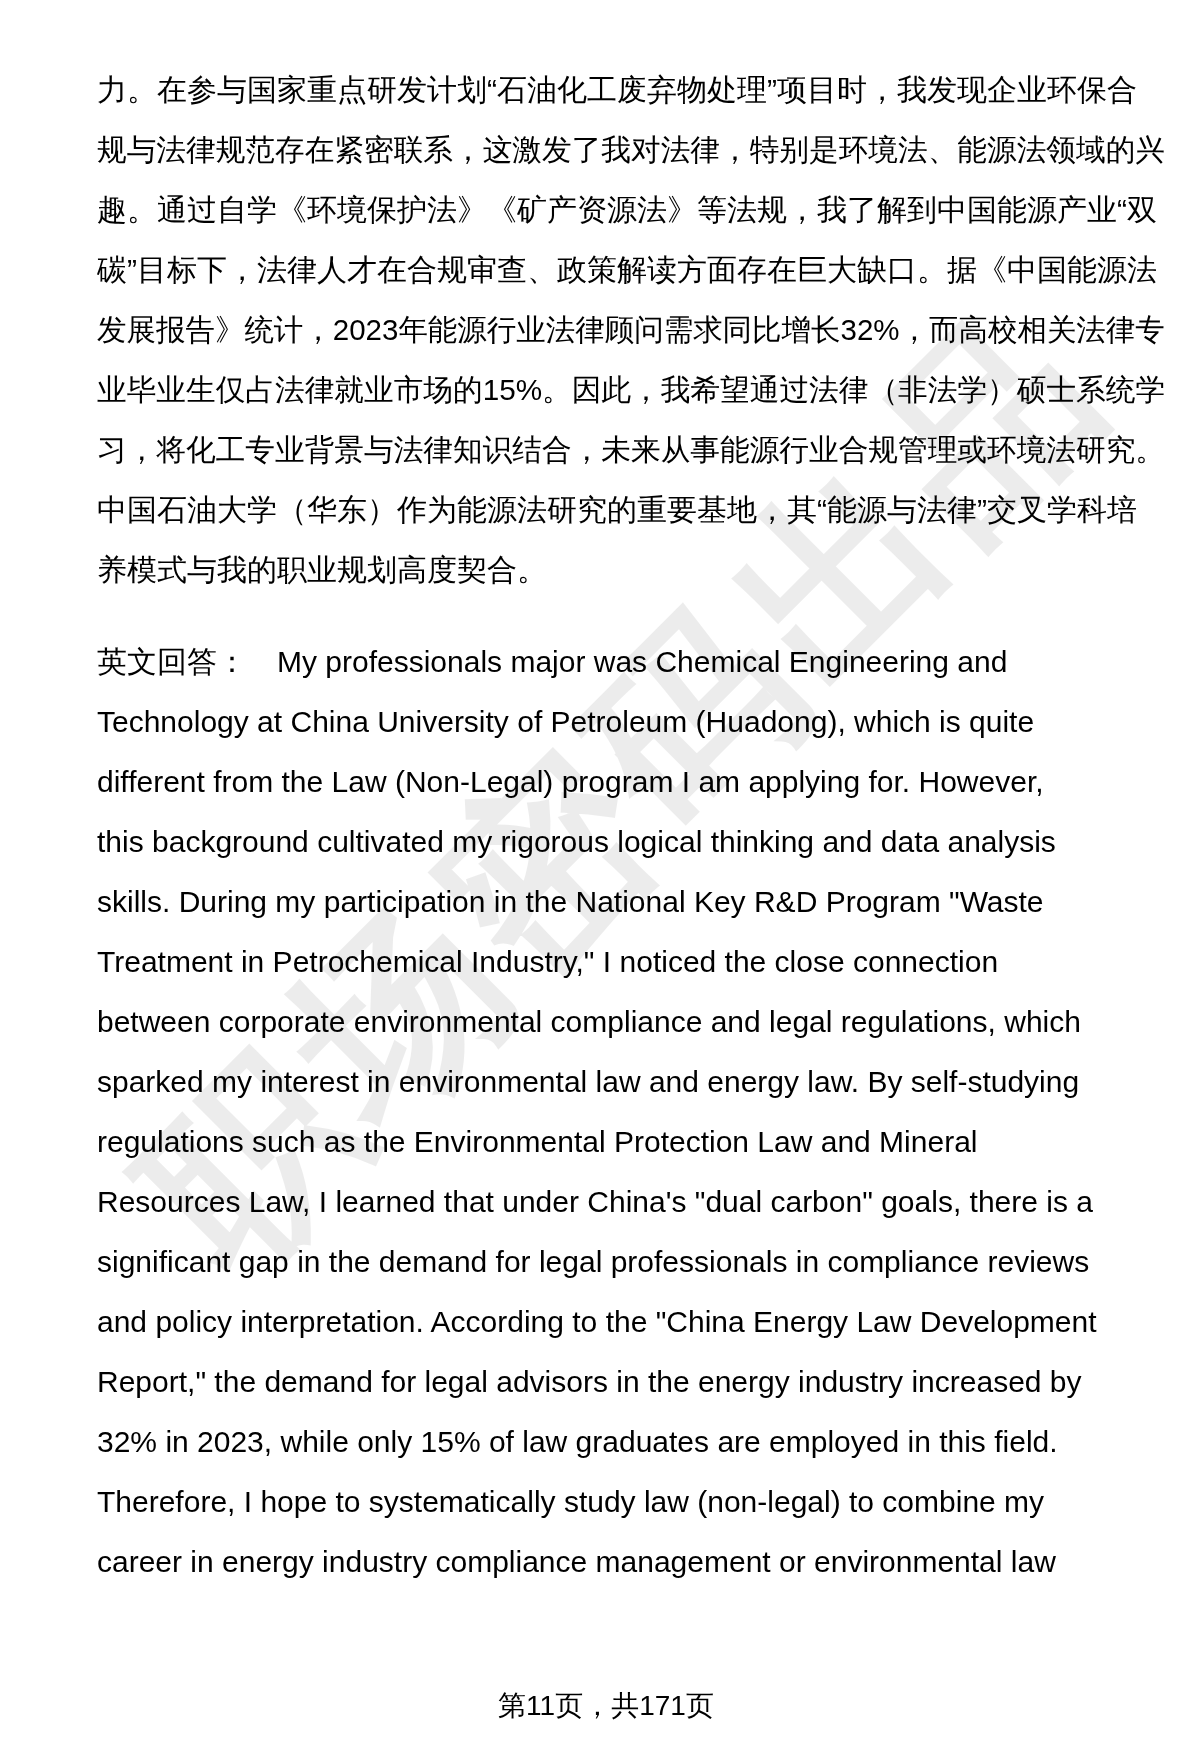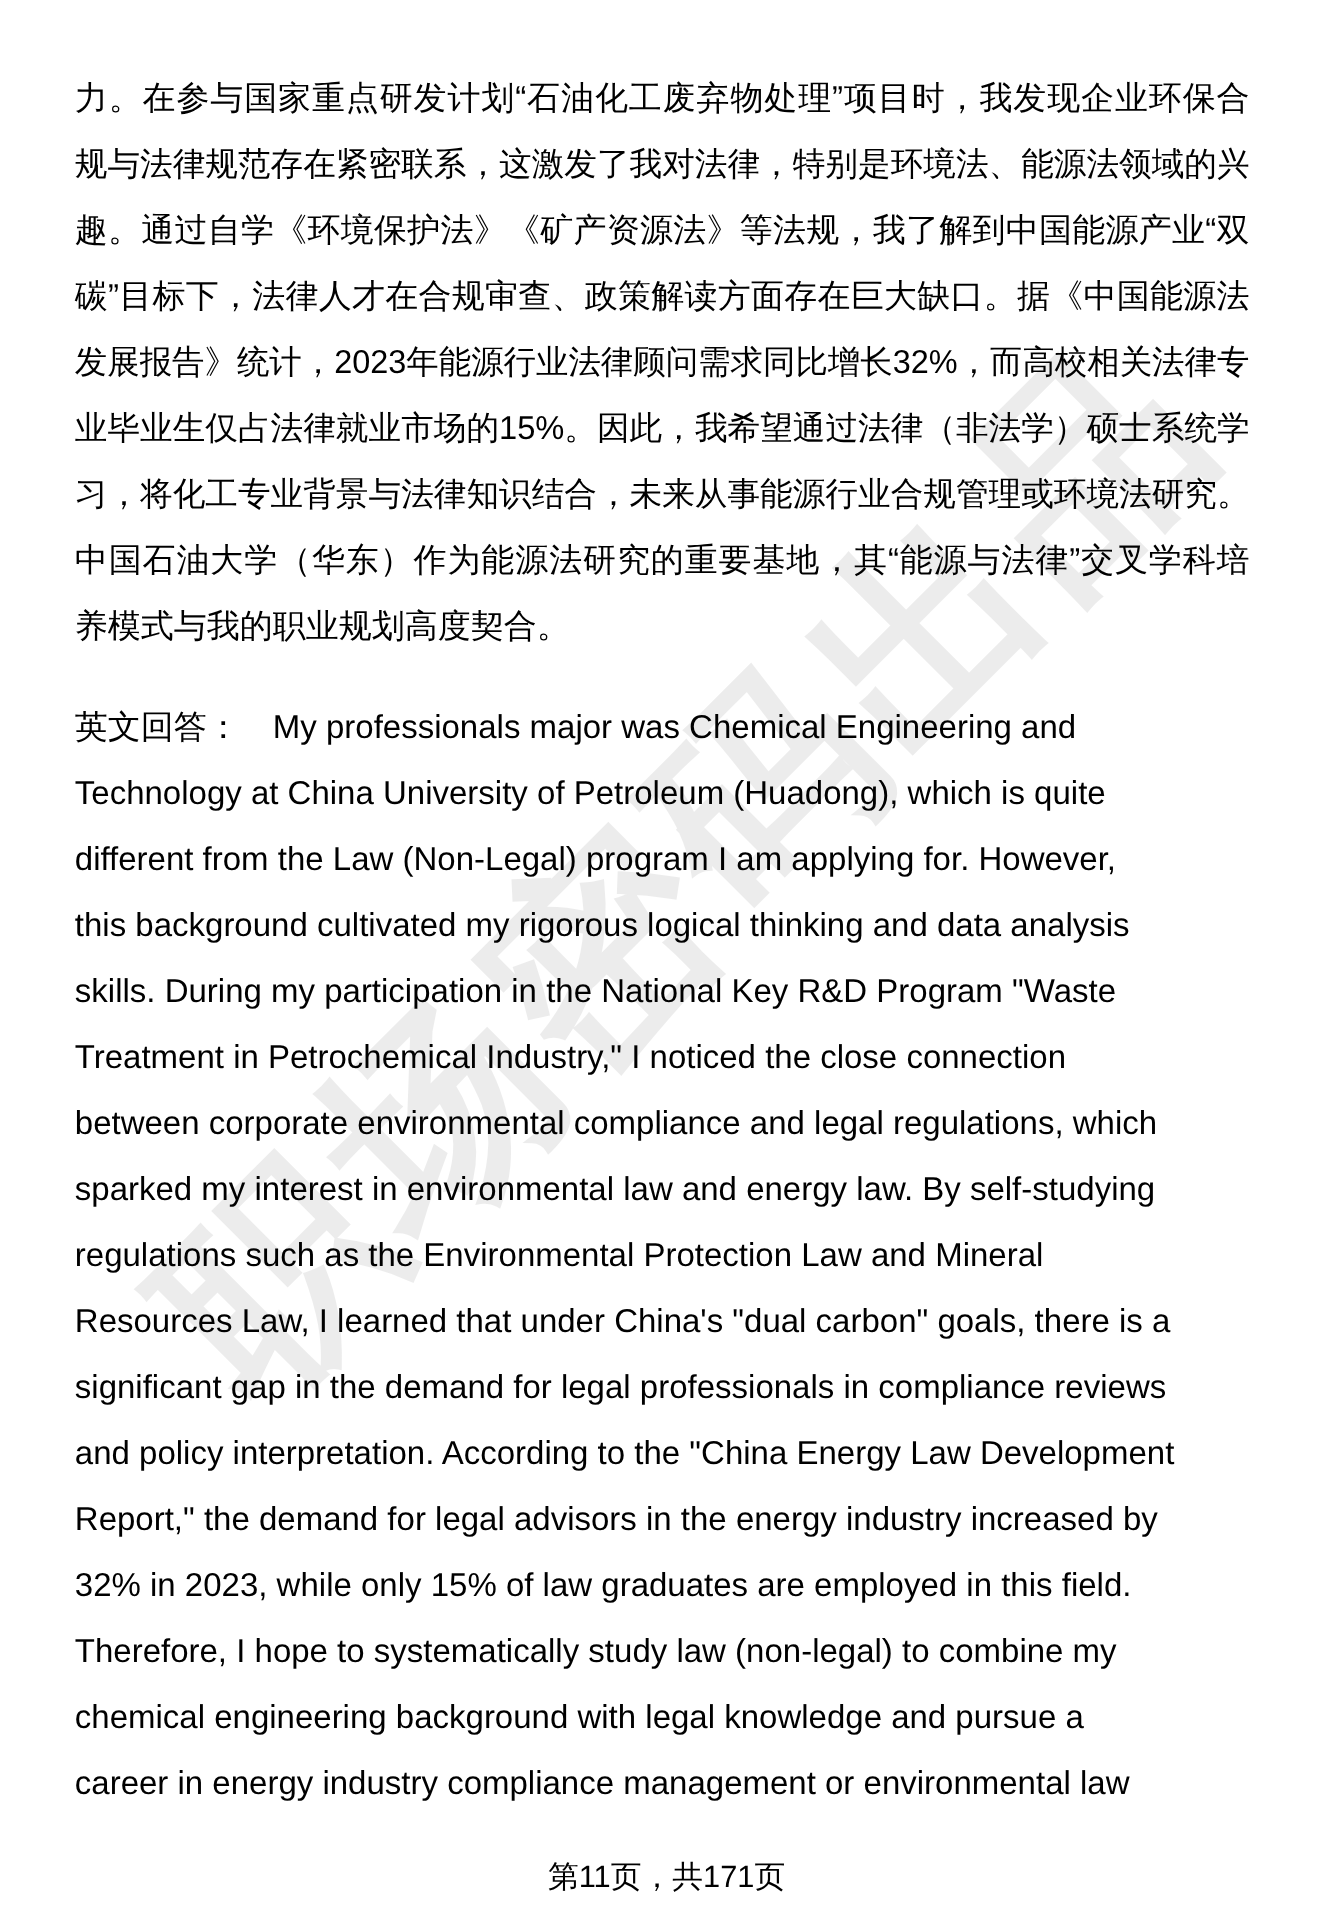--- a/index.html
+++ b/index.html
@@ -32,21 +32,21 @@
     letter-spacing: 10px;
     color: rgba(0, 0, 0, 0.075);
     white-space: nowrap;
     z-index: 0;
     pointer-events: none;
     user-select: none;
   }
   .content {
     position: relative;
     z-index: 1;
-    padding: 60px 64px 0 68px;
+    padding: 60px 64px 0 97px;
   }
   .para .line {
     font-size: 30px;
     line-height: 60px;
     white-space: nowrap;
     transform-origin: left center;
   }
   .para.zh .line {
     text-align: justify;
     text-align-last: justify;
@@ -101,21 +101,20 @@
         <div class="line">Treatment in Petrochemical Industry," I noticed the close connection</div>
         <div class="line">between corporate environmental compliance and legal regulations, which</div>
         <div class="line">sparked my interest in environmental law and energy law. By self-studying</div>
         <div class="line">regulations such as the Environmental Protection Law and Mineral</div>
         <div class="line">Resources Law, I learned that under China's "dual carbon" goals, there is a</div>
         <div class="line">significant gap in the demand for legal professionals in compliance reviews</div>
         <div class="line">and policy interpretation. According to the "China Energy Law Development</div>
         <div class="line">Report," the demand for legal advisors in the energy industry increased by</div>
         <div class="line">32% in 2023, while only 15% of law graduates are employed in this field.</div>
         <div class="line">Therefore, I hope to systematically study law (non-legal) to combine my</div>
-        <div class="line">chemical engineering background with legal knowledge and pursue a</div>
         <div class="line">career in energy industry compliance management or environmental law</div>
       </div>
 
   </div>
 
   <div class="footer">第11页，共171页</div>
 
 </div>
 
 </body></html>

